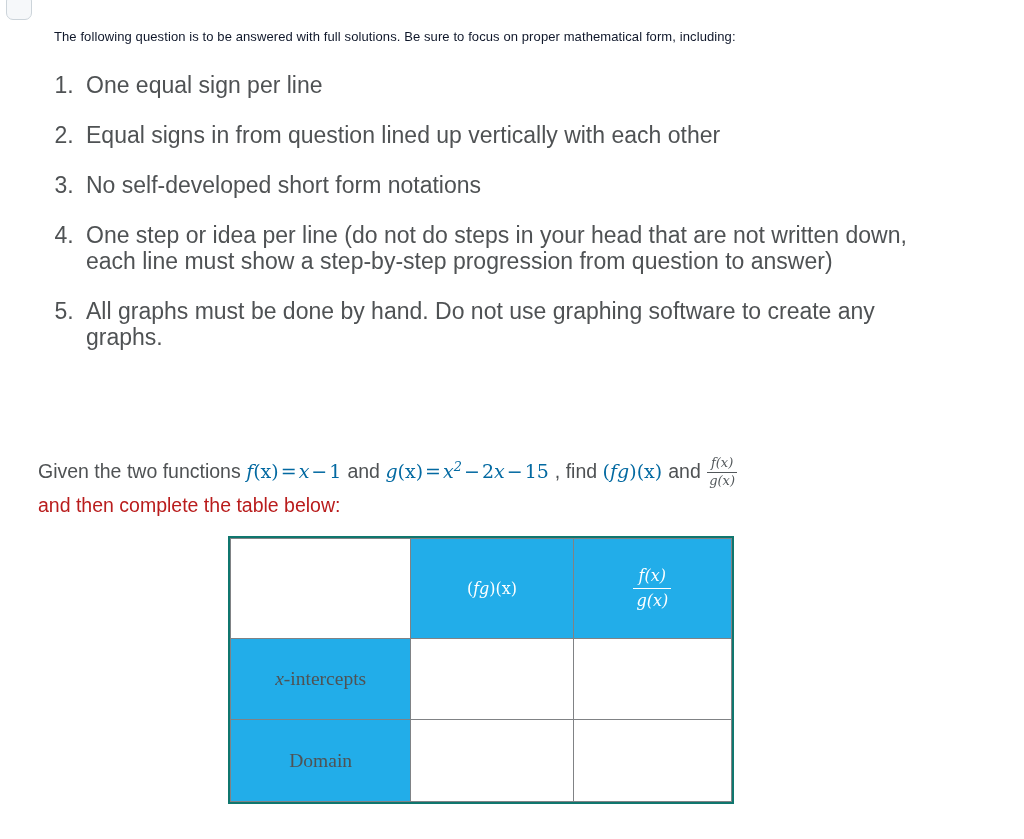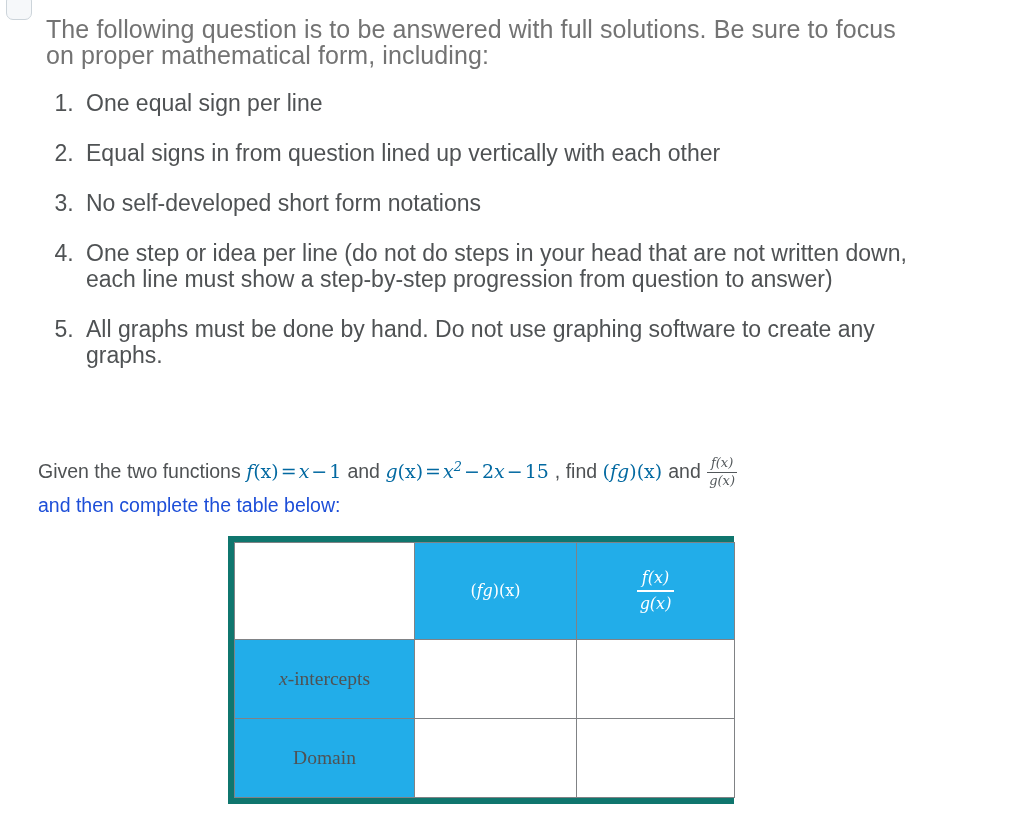--- a/index.html
+++ b/index.html
@@ -31,24 +31,24 @@
 
   
   .content {
     position: absolute;
     left: 38px;
     top: 8px;
     width: 880px;
   }
 
   .intro {
-    font-size: 25px;
+    font-size: 13px;
     line-height: 26px;
-    color: #737373;
-    margin: 8px;
+    color: #0f172a;
+    margin: 16px;
     letter-spacing: 0.1px;
   }
 
   ol.rules {
     margin: 22px 0 0 0;
     padding: 0 0 0 42px;
     list-style-position: outside;
     font-size: 23px;
     line-height: 26px;
     color: #4f5254;
@@ -68,21 +68,21 @@
     font-size: 19.5px;
     line-height: 40px;
     color: #4f5254;
   }
   .math-line2 {
     position: absolute;
     left: 38px;
     top: 492px;
     font-size: 19.5px;
     line-height: 26px;
-    color: #1d4ed8;
+    color: #b91c1c;
   }
 
   
   .mj {
     font-family: "DejaVu Serif", "Liberation Serif", serif;
     font-style: italic;
     color: #0369a1;
     font-size: 19px;
     white-space: nowrap;
   }
@@ -113,21 +113,21 @@
   .frac .bot { display: block; padding: 1px 2px 0 2px; }
 
   
   .table-wrap {
     position: absolute;
     left: 228px;
     top: 536px;
     width: 506px;
     height: 268px;
     box-sizing: border-box;
-    border: 6px solid #0f766e;
+    border: 2px solid #0f766e;
     background: #ffffff;
   }
   table.fgtable {
     border-collapse: collapse;
     width: 100%;
     height: 100%;
     table-layout: fixed;
   }
   table.fgtable td {
     border: 1px solid #808285;

